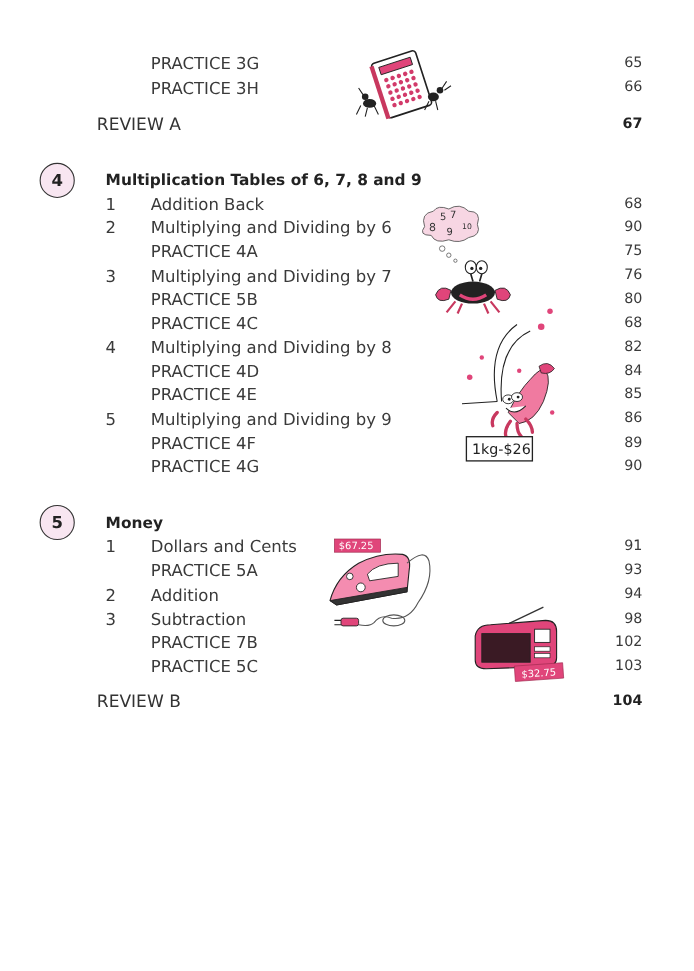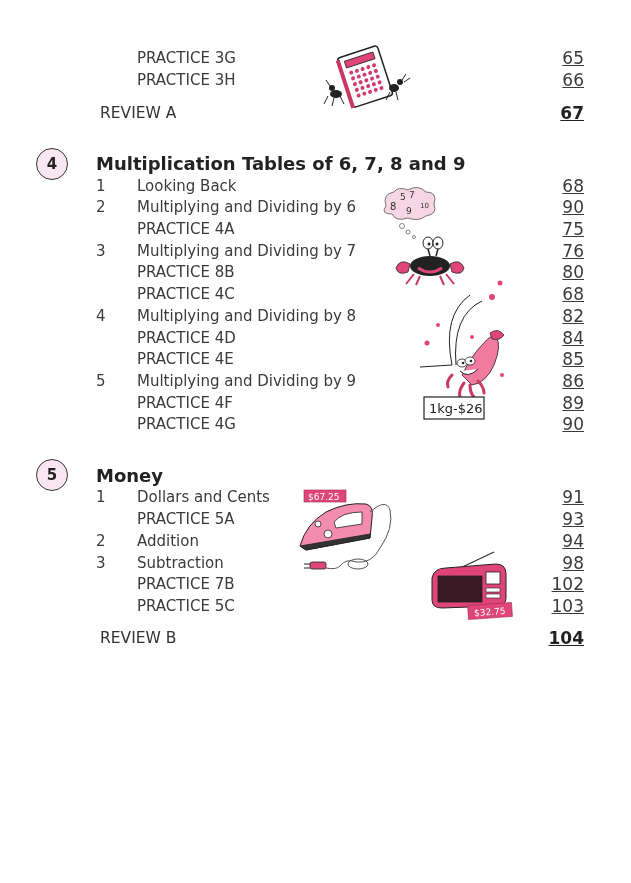--- a/index.html
+++ b/index.html
@@ -3,24 +3,24 @@
 <meta charset="utf-8">
 <style>
   html, body { margin: 0; padding: 0; }
   body {
     width: 631px; height: 883px; background: #ffffff; position: relative; overflow: hidden;
     font-family: "DejaVu Sans", sans-serif; color: #3a3a3a;
   }
   .row { position: absolute; font-size: 15px; line-height: 20px; white-space: nowrap; }
   .num { position: absolute; left: 96px; }
   .title { position: absolute; left: 137px; }
-  .page { position: absolute; right: 47px; text-align: right; font-size: 17px; line-height: 20px; color: #3a3a3a; text-decoration: underline; }
-  .review { left: 100px; font-size: 15.5px; color: #333; }
+  .page { position: absolute; right: 47px; text-align: right; font-size: 13px; line-height: 20px; color: #3a3a3a; }
+  .review { left: 88px; font-size: 15.5px; color: #333; }
   .review-page { font-weight: bold; color: #222; text-align: center; }
-  .chapter-title { position: absolute; left: 96px; font-weight: bold; font-size: 18px; color: #222; line-height: 20px; }
+  .chapter-title { position: absolute; left: 96px; font-weight: bold; font-size: 14px; color: #222; line-height: 20px; }
   .chap-circle {
     position: absolute; left: 36px; width: 32px; height: 32px; border-radius: 50%;
     border: 1.5px solid #333; background: #f8e6f1; box-sizing: border-box;
     display: flex; align-items: center; justify-content: center;
     font-weight: bold; font-size: 15px; color: #222;
   }
   .illus { position: absolute; }
 </style>
 </head>
 <body>
@@ -79,41 +79,41 @@
     <circle cx="78" cy="40" r="3" fill="#222"></circle>
     <path d="M68 50 L64 58 M74 50 L76 58 M80 38 L84 32 M82 40 L88 36" stroke="#222" stroke-width="1" fill="none"></path>
   </svg>
 </div>
 
 <div class="chap-circle" style="top:148px;">4</div>
 <div class="chapter-title" style="top:154px;">Multiplication Tables of 6, 7, 8 and 9</div>
 
 <div class="row" style="top:176px; left:0; width:631px;">
   <span class="num">1</span>
-  <span class="title">Looking Back</span>
+  <span class="title">Addition Back</span>
   <span class="page">68</span>
 </div>
 <div class="row" style="top:197px; left:0; width:631px;">
   <span class="num">2</span>
   <span class="title">Multiplying and Dividing by 6</span>
   <span class="page">90</span>
 </div>
 <div class="row" style="top:219px; left:0; width:631px;">
   <span class="num"></span>
   <span class="title">PRACTICE 4A</span>
   <span class="page">75</span>
 </div>
 <div class="row" style="top:241px; left:0; width:631px;">
   <span class="num">3</span>
   <span class="title">Multiplying and Dividing by 7</span>
   <span class="page">76</span>
 </div>
 <div class="row" style="top:262px; left:0; width:631px;">
   <span class="num"></span>
-  <span class="title">PRACTICE 8B</span>
+  <span class="title">PRACTICE 5B</span>
   <span class="page">80</span>
 </div>
 <div class="row" style="top:284px; left:0; width:631px;">
   <span class="num"></span>
   <span class="title">PRACTICE 4C</span>
   <span class="page">68</span>
 </div>
 <div class="row" style="top:306px; left:0; width:631px;">
   <span class="num">4</span>
   <span class="title">Multiplying and Dividing by 8</span>

